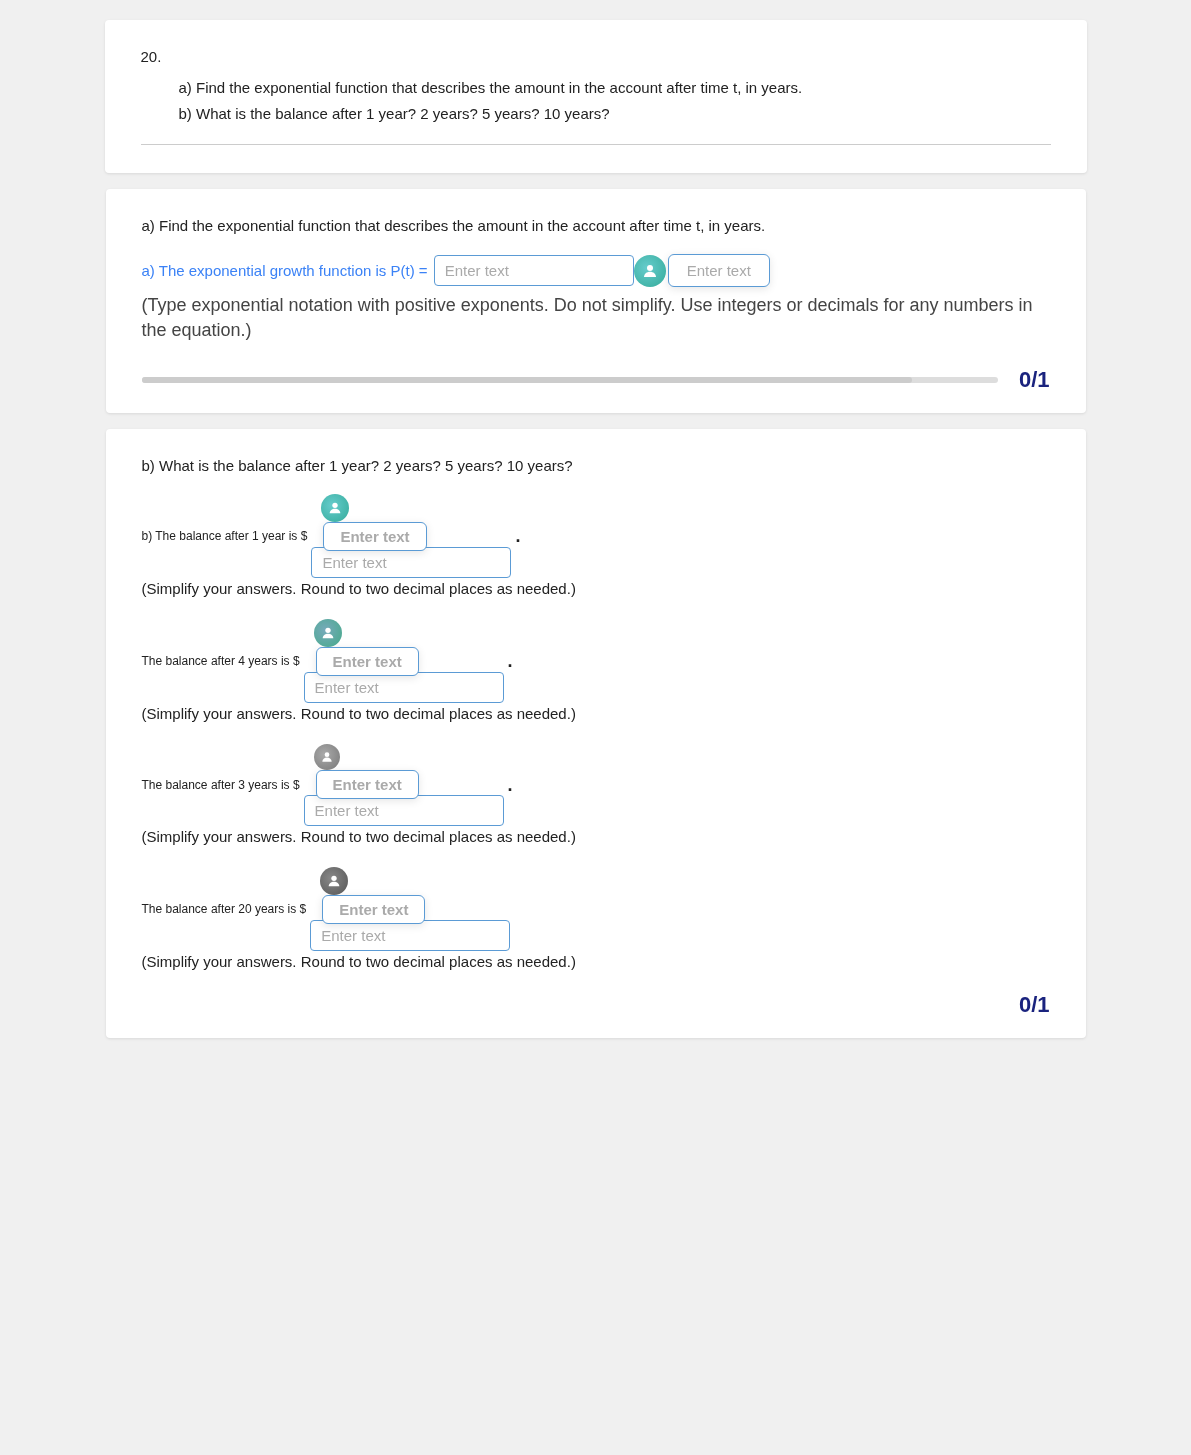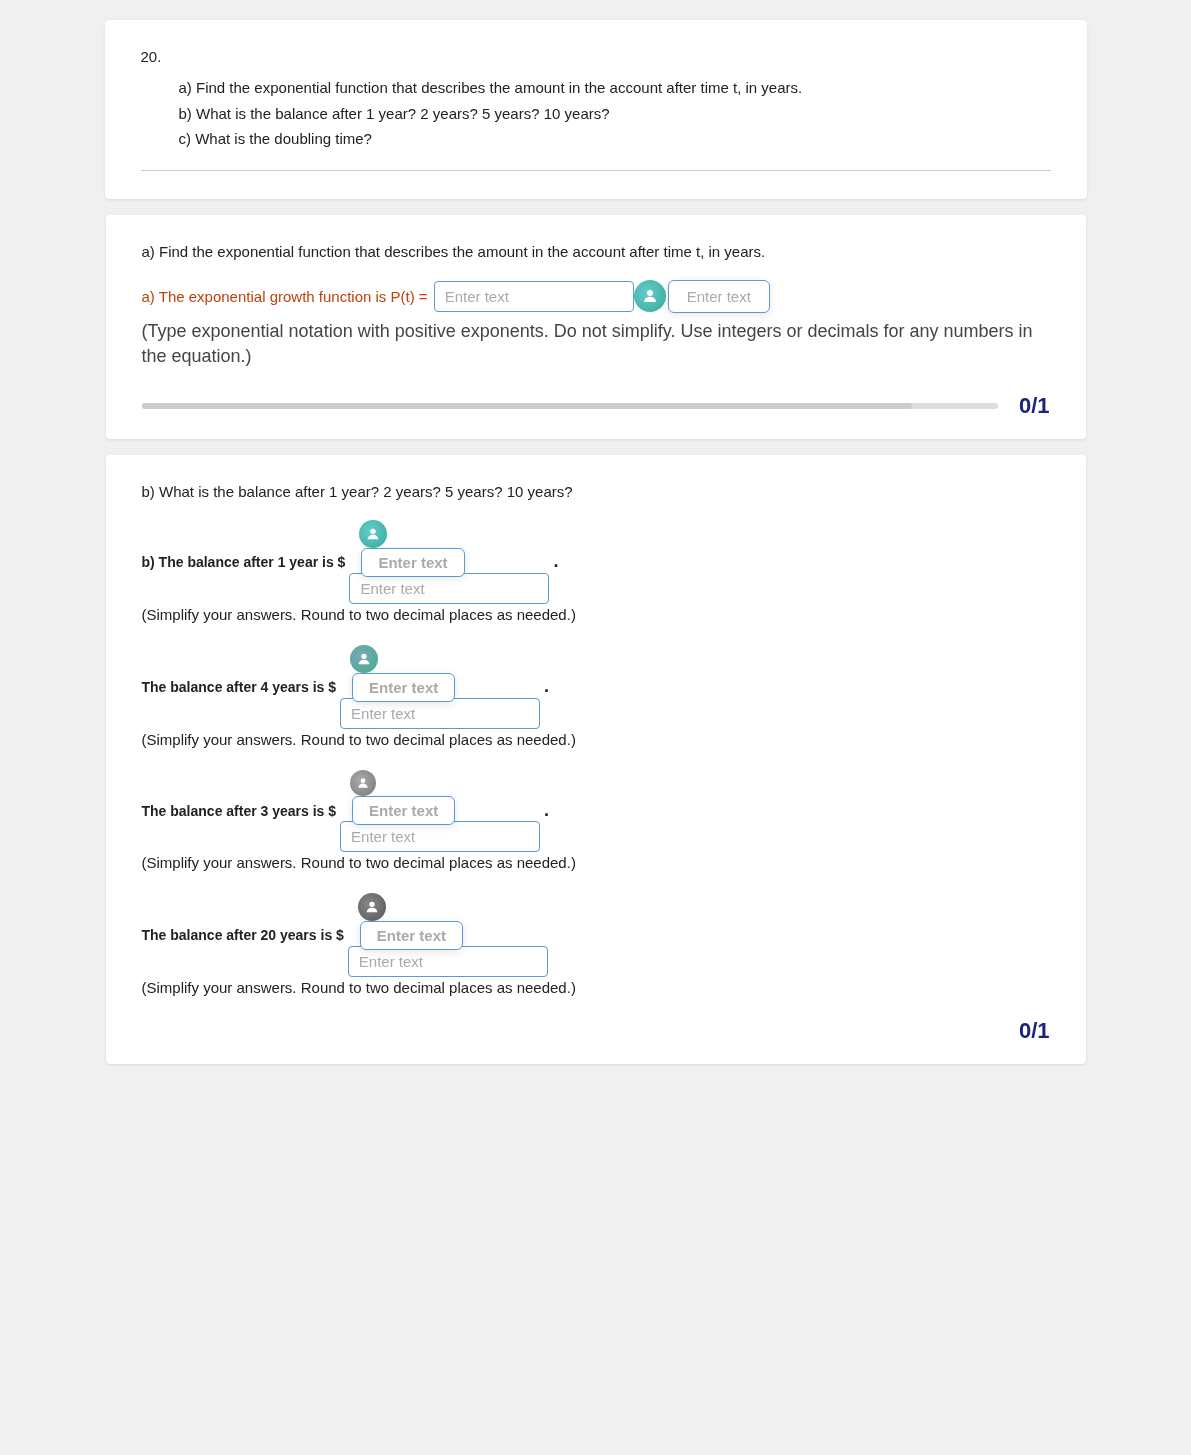--- a/index.html
+++ b/index.html
@@ -82,21 +82,21 @@
       display: flex;
       align-items: center;
       flex-wrap: wrap;
       gap: 6px;
       margin-bottom: 4px;
       font-size: 15px;
     }
 
     .answer-row .label-text {
       font-size: 15px;
-      color: #c2410c;
+      color: #3b82f6;
     }
 
     .input-group {
       display: flex;
       align-items: center;
       position: relative;
     }
 
     .text-input {
       border: 1.5px solid #5b9bd5;
@@ -194,22 +194,22 @@
     }
 
     .balance-note {
       font-size: 15px;
       font-weight: normal;
       color: #222;
       margin-bottom: 8px;
     }
 
     .balance-label {
-      font-size: 14px;
-      font-weight: bold;
+      font-size: 12px;
+      font-weight: normal;
     }
 
     .score-row-b {
       display: flex;
       justify-content: flex-end;
       margin-top: 10px;
     }
 
     .score-text-b {
       font-size: 22px;
@@ -223,21 +223,20 @@
 
 <div class="page-container">
 
   <div class="card">
     <div class="question-header">
       <span class="question-number">20.</span>
     </div>
     <div class="sub-questions">
       <div>a) Find the exponential function that describes the amount in the account after time t, in years.</div>
       <div>b) What is the balance after 1 year? 2 years? 5 years? 10 years?</div>
-      <div>c) What is the doubling time?</div>
     </div>
     <hr class="divider">
   </div>
 
   <div class="part-card">
     <div class="part-title">a) Find the exponential function that describes the amount in the account after time t, in years.</div>
 
     <div class="answer-row">
       <span class="label-text">a) The exponential growth function is P(t) =</span>
       <div class="input-group">

